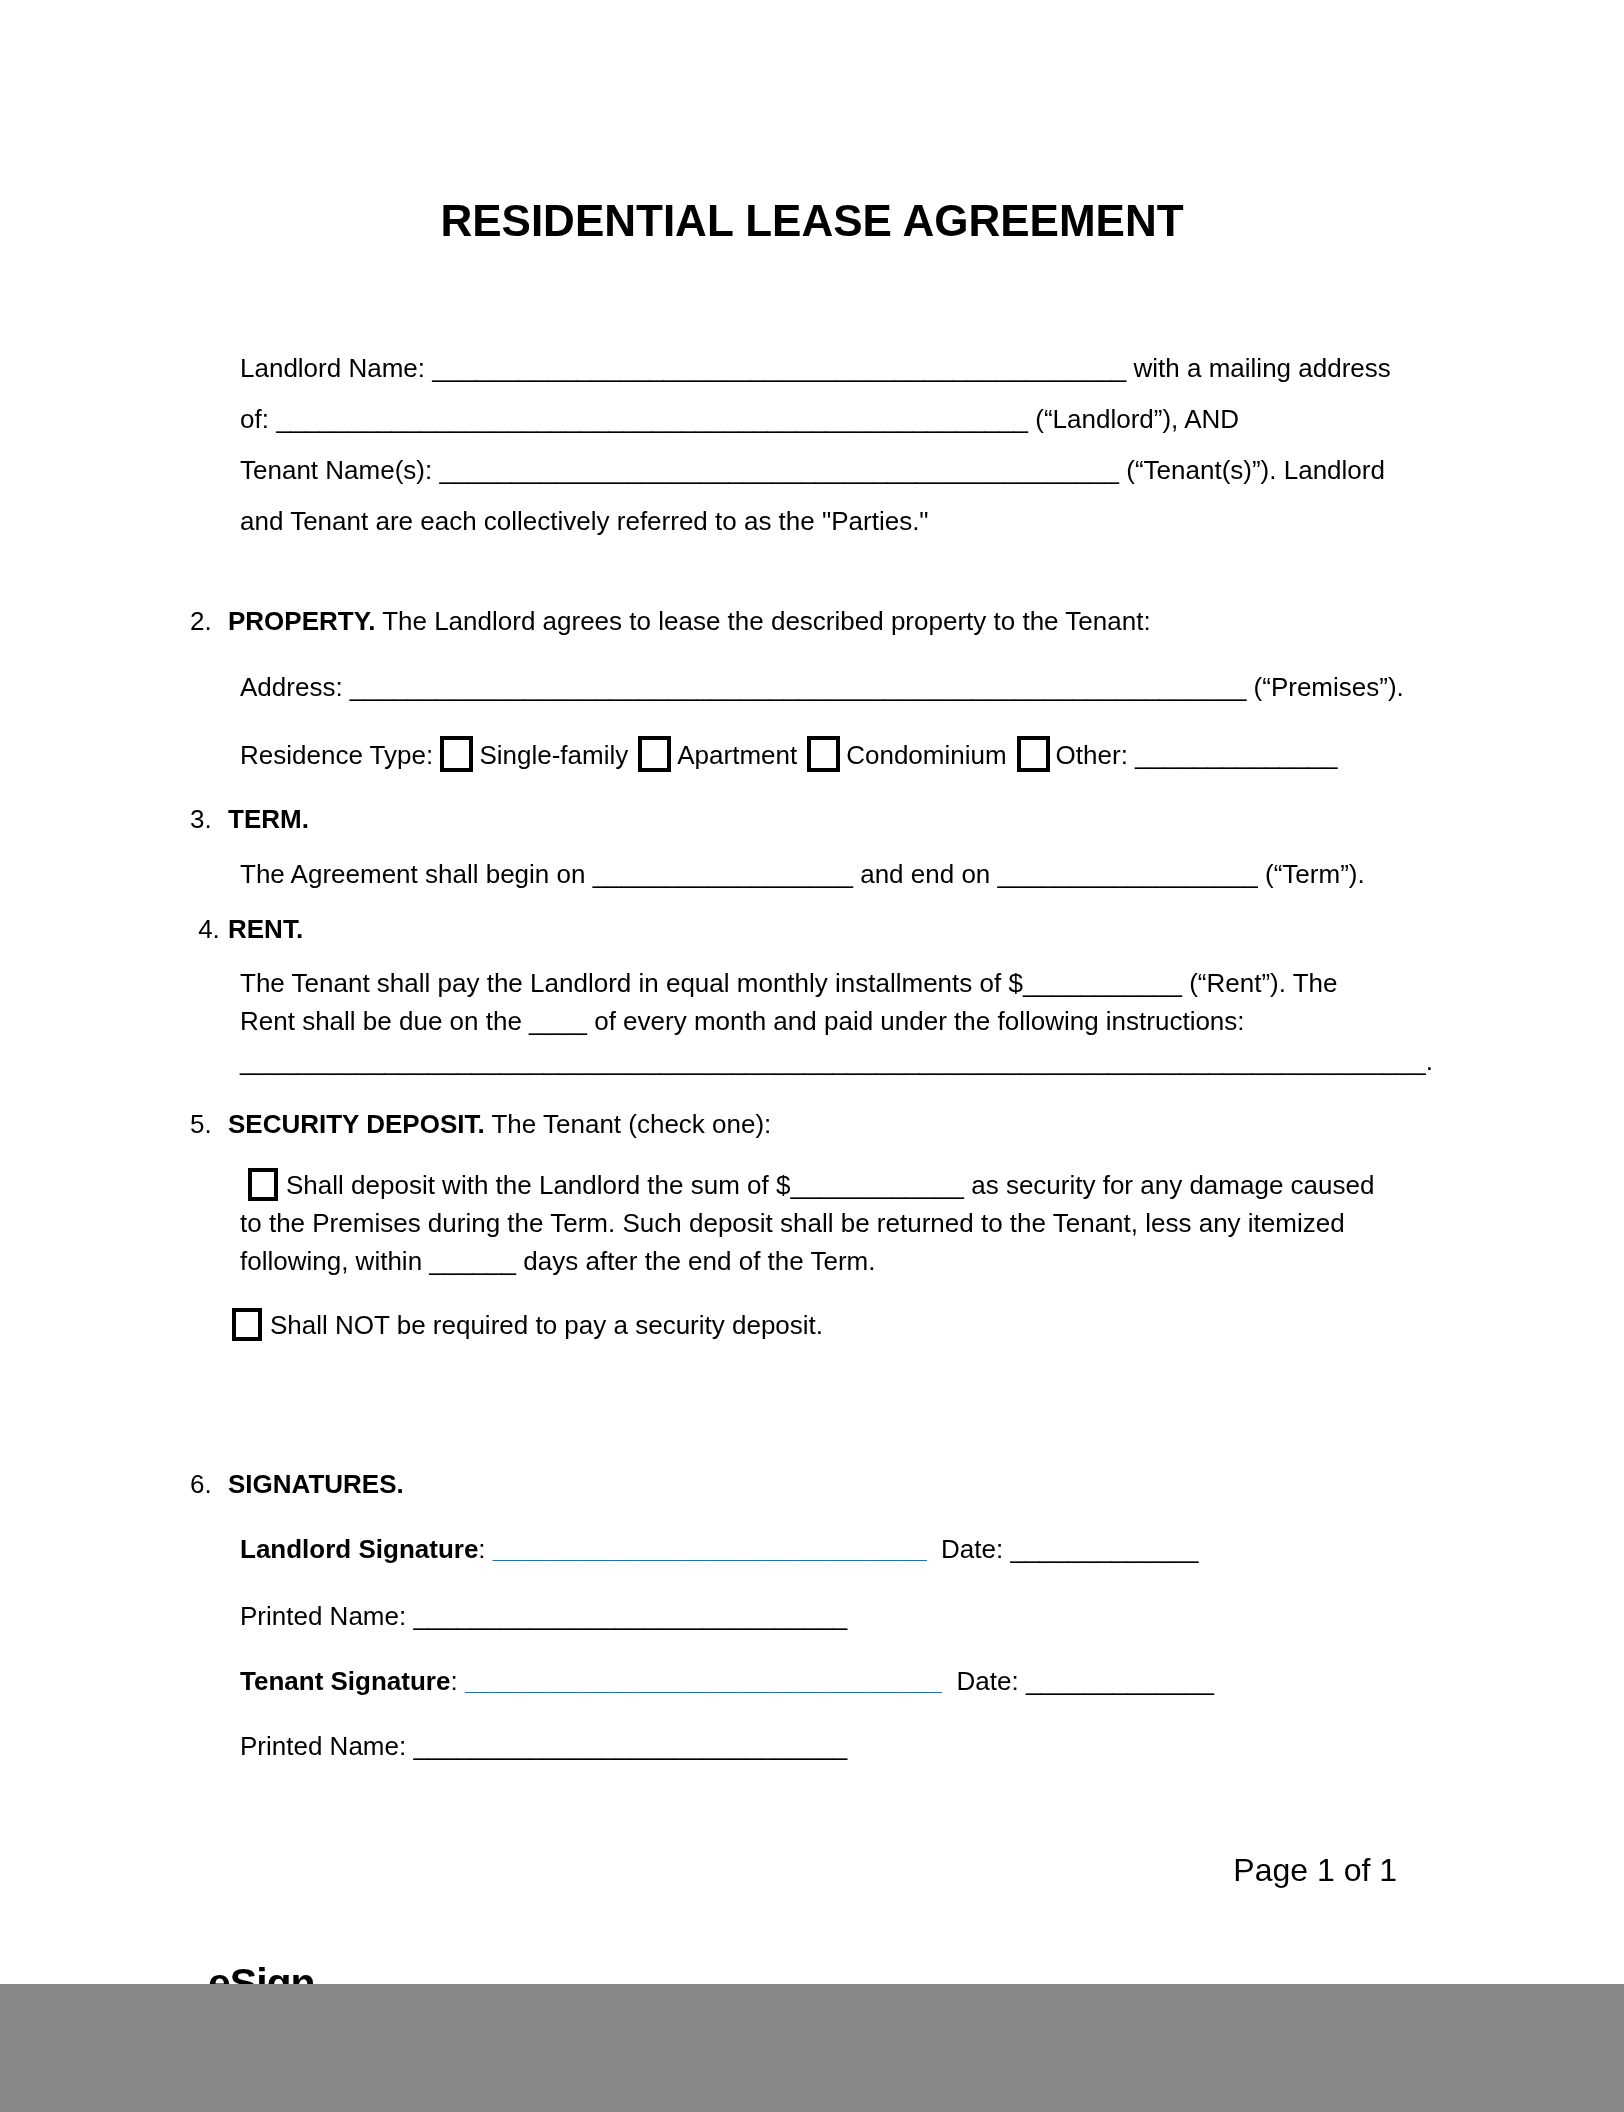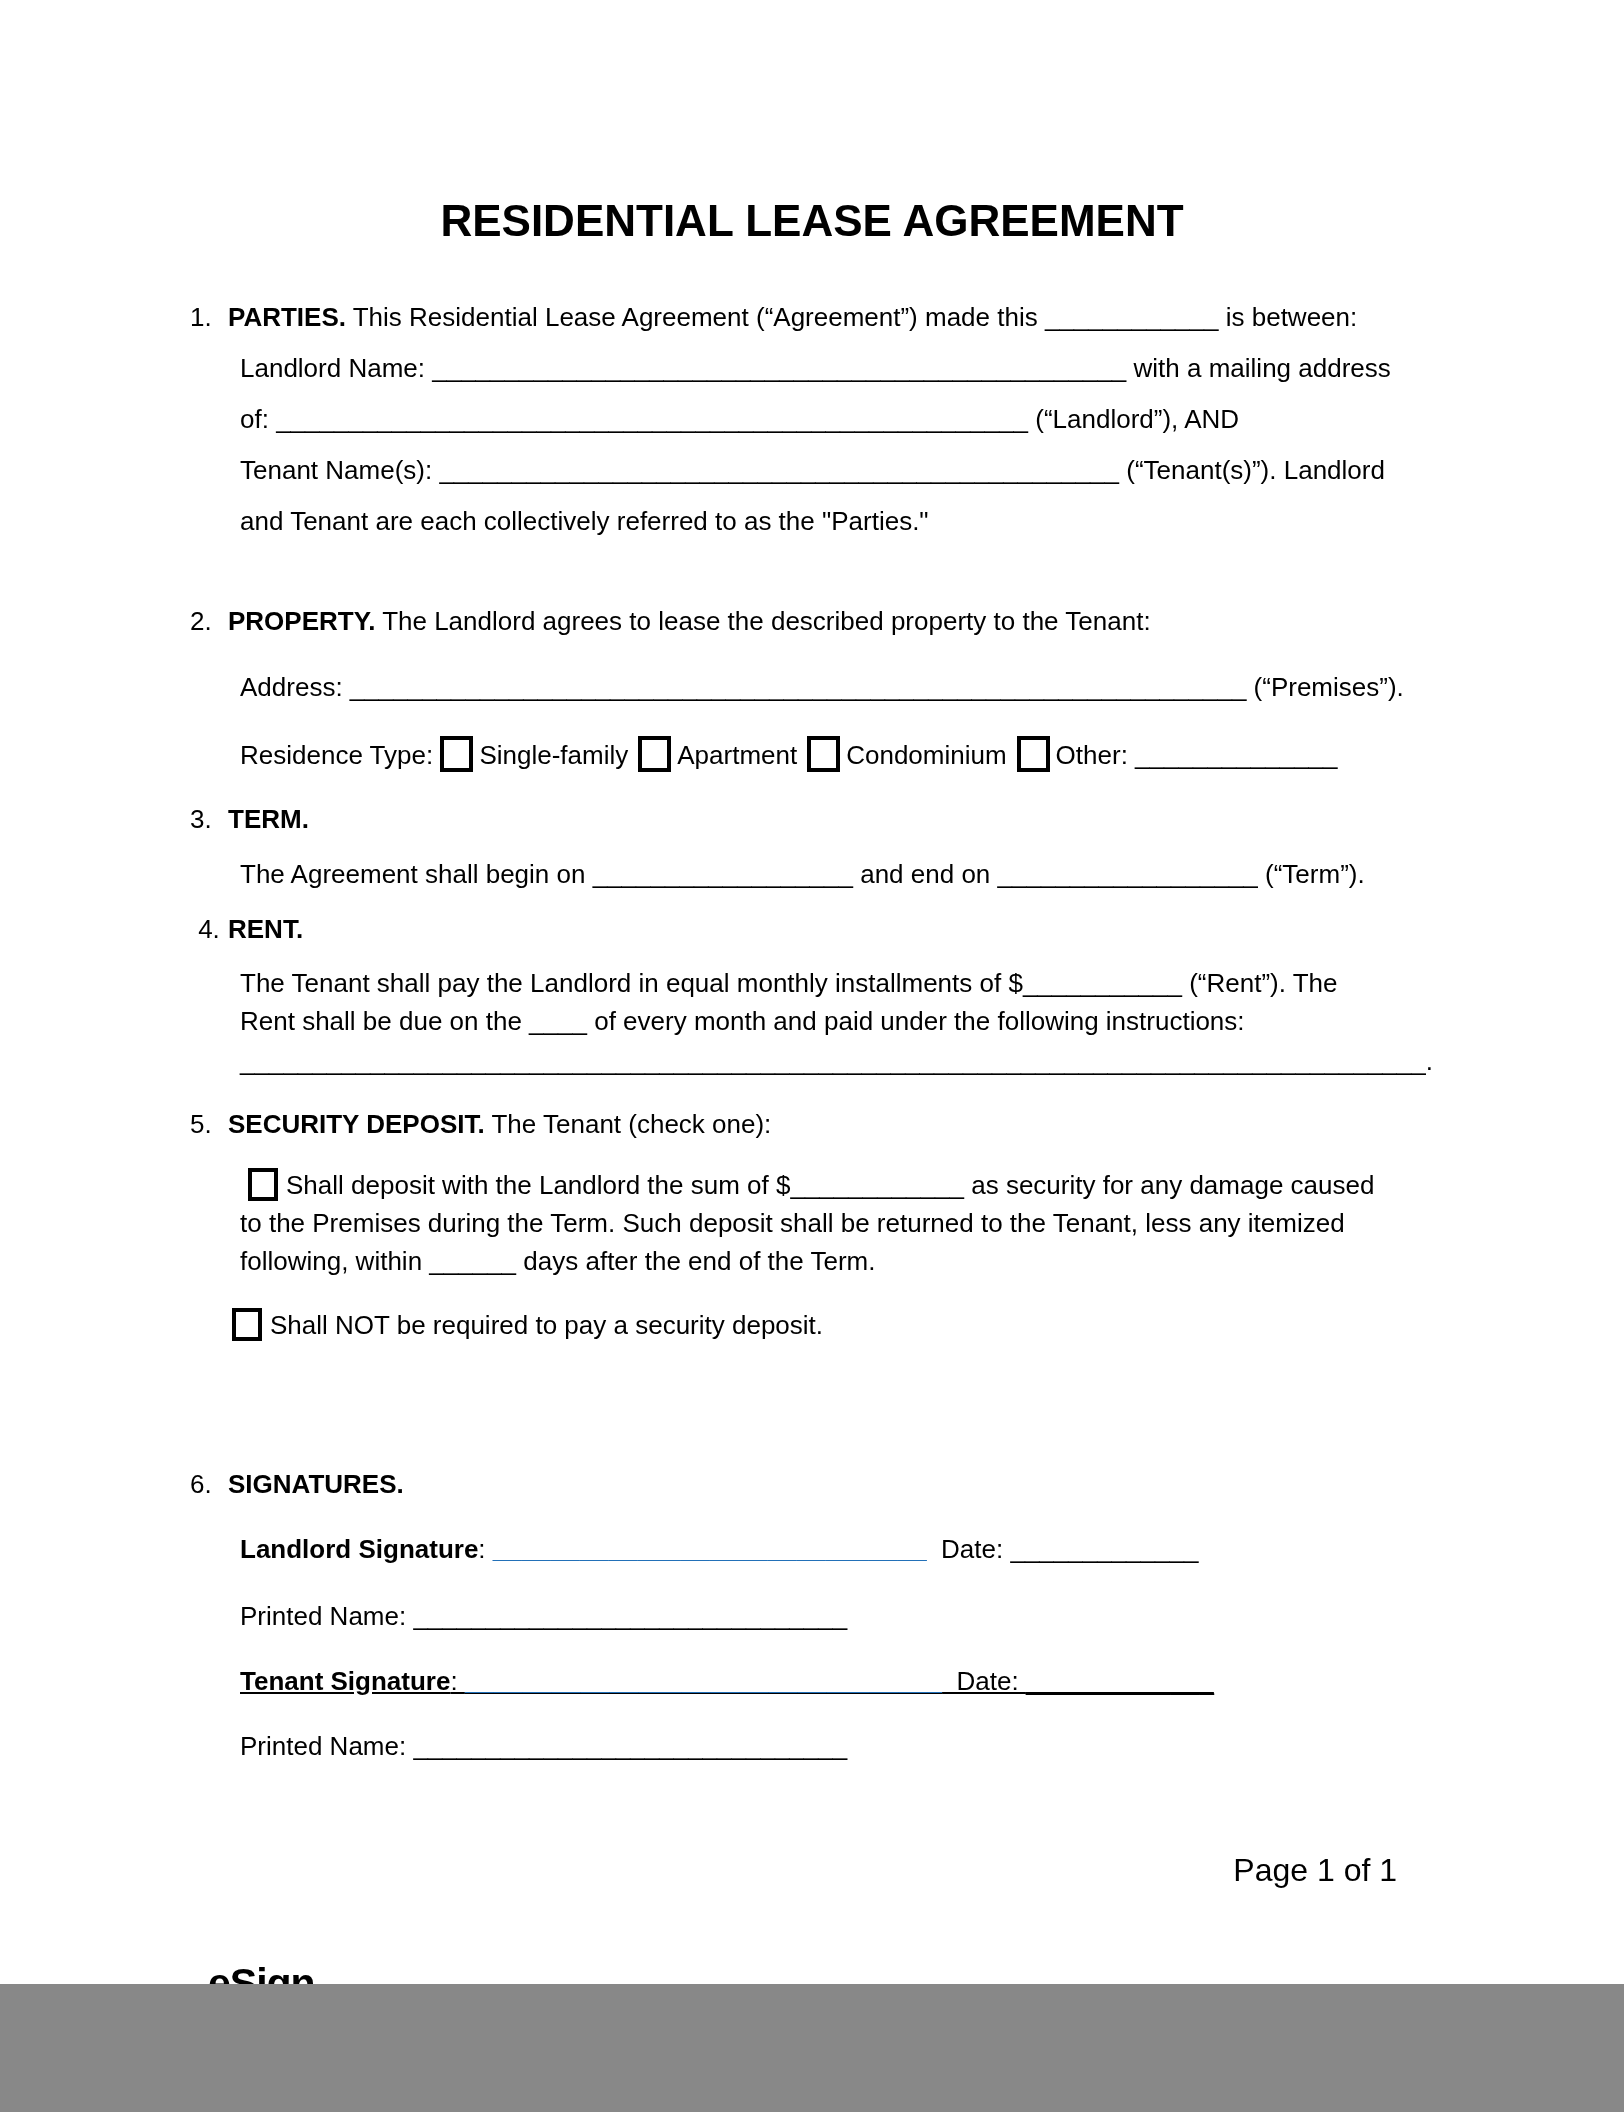--- a/index.html
+++ b/index.html
@@ -46,21 +46,20 @@
     font-size:32px;line-height:30px;white-space:pre;
   }
 </style>
 </head>
 <body>
 
 <div class="page">
 
   <div class="doc-title">RESIDENTIAL LEASE AGREEMENT</div>
 
-  <div class="line" style="top:292px;left:190px;"><span class="n">1.</span><span class="b">PARTIES.</span><span> This Residential Lease Agreement (“Agreement”) made this </span><span>____________</span><span> is between:</span></div>
   <div class="line" style="top:343px;left:240px;"><span>Landlord Name: </span><span>________________________________________________</span><span> with a mailing address</span></div>
   <div class="line" style="top:394px;left:240px;"><span>of: </span><span>____________________________________________________</span><span> (“Landlord”), AND</span></div>
   <div class="line" style="top:445px;left:240px;"><span>Tenant Name(s): </span><span>_______________________________________________</span><span> (“Tenant(s)”). Landlord</span></div>
   <div class="line" style="top:496px;left:240px;"><span>and Tenant are each collectively referred to as the "Parties."</span></div>
 
   <div class="line" style="top:596px;left:190px;"><span class="n">2.</span><span class="b">PROPERTY.</span><span> The Landlord agrees to lease the described property to the Tenant:</span></div>
   <div class="line" style="top:662px;left:240px;"><span>Address: </span><span>______________________________________________________________</span><span> (“Premises”).</span></div>
   <div class="line" style="top:730px;left:240px;"><span>Residence Type: </span><span class="cb" style="margin-left:0;"></span><span>Single-family</span><span class="cb"></span><span>Apartment</span><span class="cb"></span><span>Condominium</span><span class="cb"></span><span>Other: </span><span>______________</span></div>
 
   <div class="line" style="top:794px;left:190px;"><span class="n">3.</span><span class="b">TERM.</span></div>
@@ -75,19 +74,19 @@
   <div class="line tight" style="top:1166px;left:248px;"><span class="cb-dep"></span><span>Shall deposit with the Landlord the sum of $</span><span>____________</span><span> as security for any damage caused</span></div>
   <div class="line tight" style="top:1204px;left:240px;"><span>to the Premises during the Term. Such deposit shall be returned to the Tenant, less any itemized</span></div>
   <div class="line tight" style="top:1242px;left:240px;"><span>following, within </span><span>______</span><span> days after the end of the Term.</span></div>
   <div class="line tight" style="top:1306px;left:232px;"><span class="cb-dep"></span><span>Shall NOT be required to pay a security deposit.</span></div>
 
   <div class="line" style="top:1459px;left:190px;"><span class="n">6.</span><span class="b">SIGNATURES.</span></div>
 
   <div class="line" style="top:1524px;left:240px;"><span class="b">Landlord Signature</span><span>: </span><span class="sig-line">______________________________</span><span>  Date: </span><span>_____________</span></div>
   <div class="line" style="top:1591px;left:240px;"><span>Printed Name: </span><span>______________________________</span></div>
 
-  <div class="line" style="top:1656px;left:240px;text-decoration:underline;"><span class="b">Tenant Signature</span><span>: </span><span class="sig-line">_________________________________</span><span>  Date: </span><span>_____________</span></div>
+  <div class="line" style="top:1656px;left:240px;"><span class="b">Tenant Signature</span><span>: </span><span class="sig-line">_________________________________</span><span>  Date: </span><span>_____________</span></div>
   <div class="line" style="top:1721px;left:240px;"><span>Printed Name: </span><span>______________________________</span></div>
 
   <div class="footer-brand">eSign</div>
   <div class="footer-page">Page 1 of 1</div>
 
 </div>
 
 </body></html>

